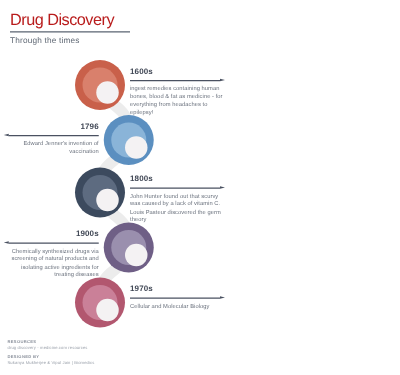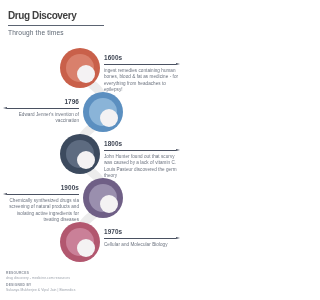--- a/index.html
+++ b/index.html
@@ -11,23 +11,23 @@
   }
   #poster {
     position: relative;
     width: 183px; height: 300px;
     background: #ffffff;
   }
 
   
   .header { position: absolute; left: 8px; top: 9px; width: 120px; }
   .title {
-    font-size: 10px;
-    font-weight: bold;
-    color: #404040;
+    font-size: 13px;
+    font-weight: normal;
+    color: #b91c1c;
     letter-spacing: -0.4px;
     line-height: 14px;
     white-space: nowrap;
   }
   .title-rule {
     margin-top: 2px;
     width: 96px;
     height: 1.4px;
     background: #5b6472;
   }

